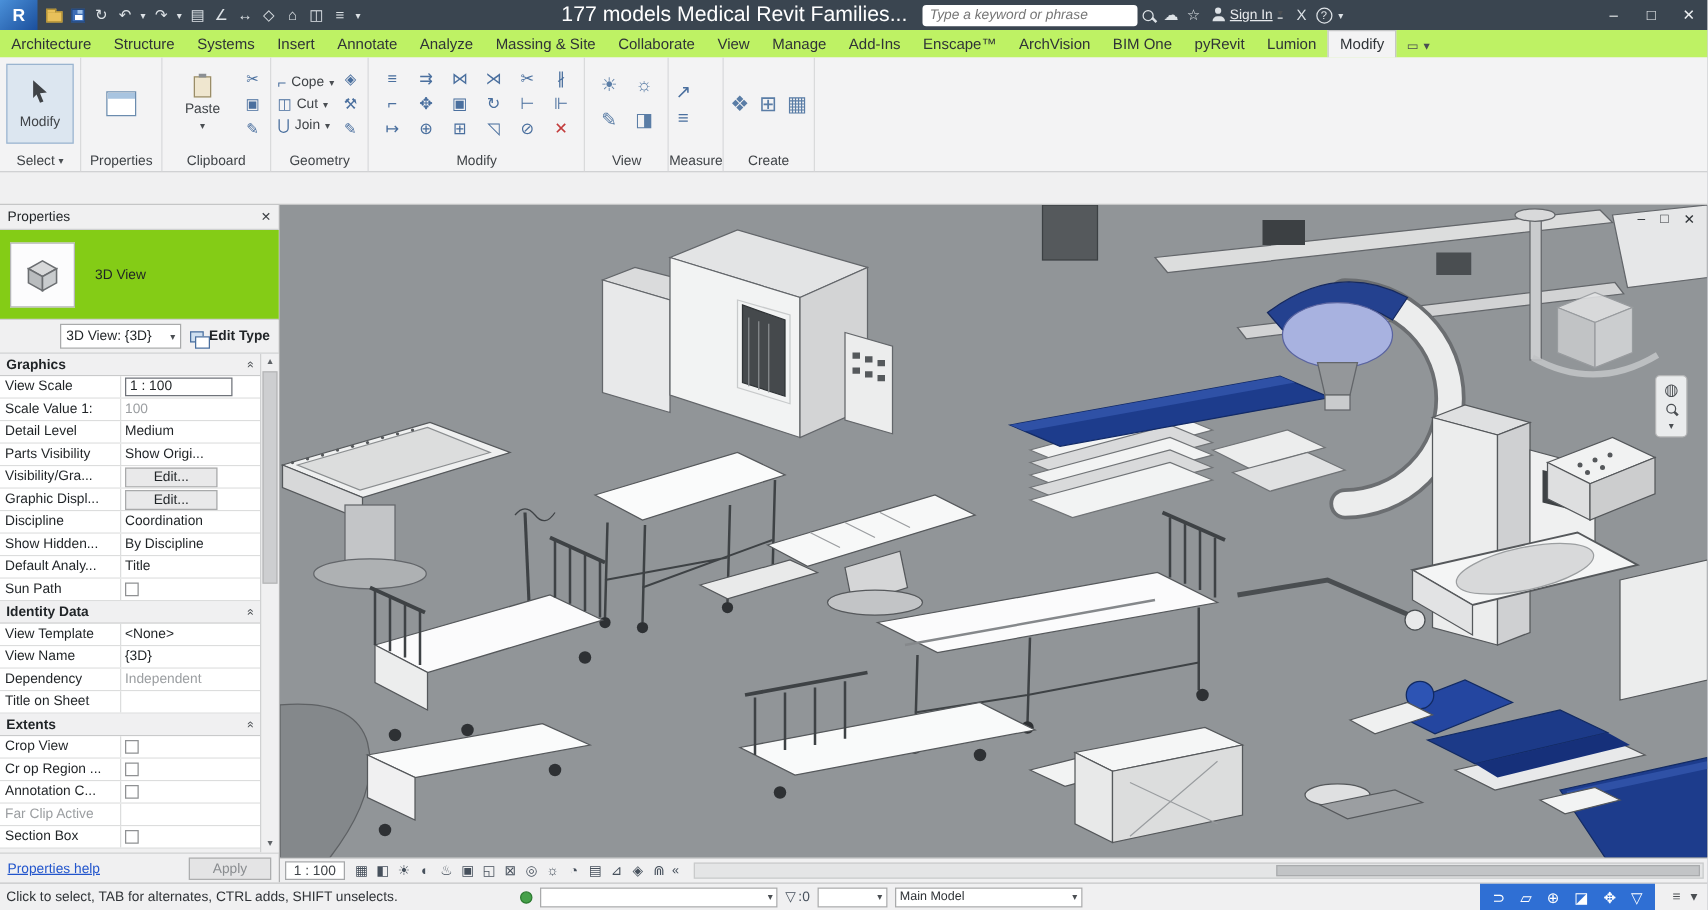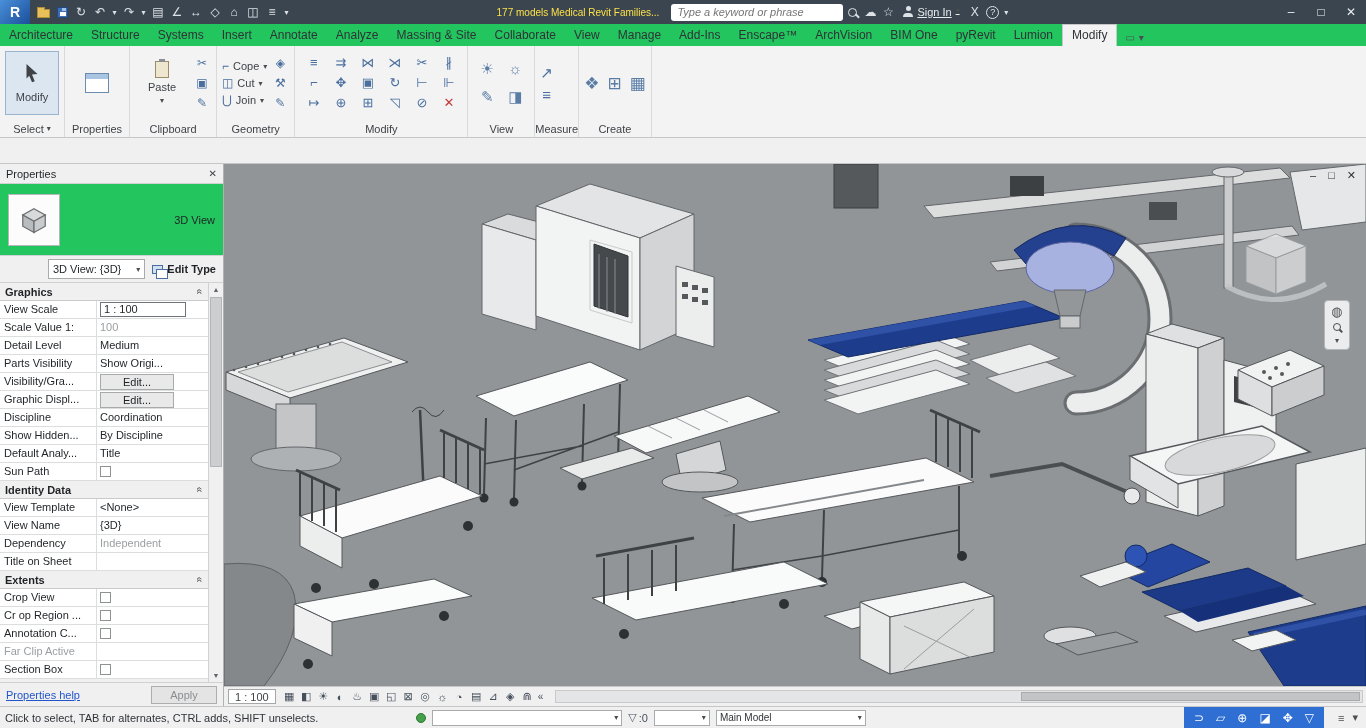--- a/index.html
+++ b/index.html
@@ -11,33 +11,33 @@
   .logo { width:30px; height:24px; background:linear-gradient(135deg,#4a90d9,#1b4f9c); color:#fff; font-weight:bold; font-size:14px; display:flex; align-items:center; justify-content:center; }
   .qat { display:flex; align-items:center; gap:1px; padding:0 4px; }
   .ticon { min-width:18px; height:24px; display:flex; align-items:center; justify-content:center; font-size:12px; color:#dde2e6; }
   .ticon.small { min-width:9px; font-size:8px; }
   .icon-folder { width:13px; height:9px; background:#e8c05a; border:1px solid #b08f35; position:relative; margin-top:2px; }
   .icon-folder::before { content:""; position:absolute; top:-3px; left:-1px; width:6px; height:2px; background:#e8c05a; border:1px solid #b08f35; border-bottom:none; }
   .icon-disk { width:11px; height:11px; background:#3d6db5; border:1px solid #24497e; position:relative; }
   .icon-disk::before { content:""; position:absolute; left:2px; bottom:1px; width:6px; height:4px; background:#fff; }
   .icon-disk::after { content:""; position:absolute; right:1px; top:0; width:4px; height:3px; background:#9fc1e8; }
   .sp1 { flex:1; } .sp2 { flex:1.4; }
-  .title-text { font-size:10px; color:#fde047; white-space:nowrap; margin:0 12px; }
+  .title-text { font-size:17px; color:#ffffff; white-space:nowrap; margin:0 12px; }
   .searchbox { width:172px; height:17px; border:none; border-radius:3px; background:#fff; font-size:11px; font-style:italic; color:#555; padding:0 6px; font-family:"Liberation Sans",sans-serif; }
   .icon-mag { width:9px; height:9px; border:1.5px solid #dde2e6; border-radius:50%; position:relative; }
   .icon-mag::after { content:""; position:absolute; width:5px; height:1.5px; background:#dde2e6; transform:rotate(45deg); right:-4px; bottom:-1px; }
   .icon-person { width:10px; height:11px; position:relative; }
   .icon-person::before { content:""; position:absolute; top:0; left:2.5px; width:5px; height:5px; border-radius:50%; background:#dde2e6; }
   .icon-person::after { content:""; position:absolute; bottom:0; left:0; width:10px; height:4px; border-radius:4px 4px 0 0; background:#dde2e6; }
   .icon-help { width:13px; height:13px; border-radius:50%; border:1px solid #dde2e6; font-size:9px; display:flex; align-items:center; justify-content:center; }
   .signin { display:flex; align-items:flex-start; gap:4px; padding:0 6px;text-decoration:underline; }
   .win-btn { width:30px; height:24px; display:flex; align-items:center; justify-content:center; font-size:12px; color:#eceff1; }
 
   
-  .tabrow { height:22px; background:#22c55e; display:flex; align-items:flex-end; font-size:12px; color:#2f3337; flex:0 0 auto; }
+  .tabrow { height:22px; background:#bef264; display:flex; align-items:flex-end; font-size:12px; color:#2f3337; flex:0 0 auto; }
   .tab { padding:3px 9px 4px; white-space:nowrap; }
   .tab.active { background:#f3f3f4; border:1px solid #c6c7c8; border-bottom:none; }
   .tab-extra { display:flex; align-items:center; gap:4px; padding:0 8px 3px; color:#4a4e52; font-size:10px; }
 
   
   .ribbon { height:92px; background:#f3f3f4; display:flex; border-bottom:1px solid #c5c6c7; flex:0 0 auto; }
   .panel { display:flex; flex-direction:column; border-right:1px solid #d9dadb; }
   .pbody { flex:1; display:flex; align-items:center; padding:2px 5px; gap:4px; }
   .panel-lbl { height:17px; font-size:11px; color:#3f4347; text-align:center; line-height:16px; display:flex; align-items:center; justify-content:center; gap:3px; }
   .bigbtn { width:54px; height:64px; display:flex; flex-direction:column; align-items:center; justify-content:center; gap:3px; font-size:11px; color:#3f4347; border:1px solid transparent; }
@@ -64,21 +64,21 @@
 
   .optionsbar { height:26px; background:#f0f0f1; border-bottom:1px solid #c5c6c7; flex:0 0 auto; }
 
   
   .main { height:542px; display:flex; flex:0 0 auto; }
 
   
   .props { width:224px; background:#f0f0f1; border-right:1px solid #b0b1b2; display:flex; flex-direction:column; font-size:11px; color:#1f2326; }
   .props-title { height:20px; display:flex; align-items:center; justify-content:space-between; padding:0 6px; border-bottom:1px solid #d0d1d2; }
   .props-close { font-size:10px; color:#3f4347; }
-  .preview { height:72px; background:#22c55e; border-bottom:1px solid #d0d1d2; display:flex; align-items:center; gap:16px; padding:8px;justify-content:space-between; }
+  .preview { height:72px; background:#84cc16; border-bottom:1px solid #d0d1d2; display:flex; align-items:center; gap:16px; padding:8px; }
   .type-icon { width:52px; height:52px; border:1px solid #b5b6b7; background:#fcfcfd; display:flex; align-items:center; justify-content:center; }
   .selector-row { height:26px; display:flex; align-items:center; gap:4px; padding:2px 4px;margin-left:44px; }
   .selector { flex:1; height:20px; background:#fff; border:1px solid #a9aaab; display:flex; align-items:center; justify-content:space-between; padding:0 4px; }
   .edit-type { display:flex; align-items:center; gap:4px; padding:0 3px;font-weight:bold; }
   .icon-edittype { width:11px; height:9px; border:1px solid #4a6f9e; background:#cfe0f0; position:relative; }
   .icon-edittype::after { content:""; position:absolute; left:3px; top:3px; width:10px; height:8px; border:1px solid #4a6f9e; background:#fff; }
   .pgrid { flex:1; position:relative; border-top:1px solid #d0d1d2; overflow:hidden; }
   .pgrid-inner { margin-right:15px; }
   .psec { height:18px; background:#f0f0f1; font-weight:bold; display:flex; align-items:center; justify-content:space-between; padding:0 5px; border-bottom:1px solid #c9cacb; }
   .pchev { font-weight:normal; display:inline-block; transform:rotate(90deg); font-size:10px; color:#4a4e52; }

